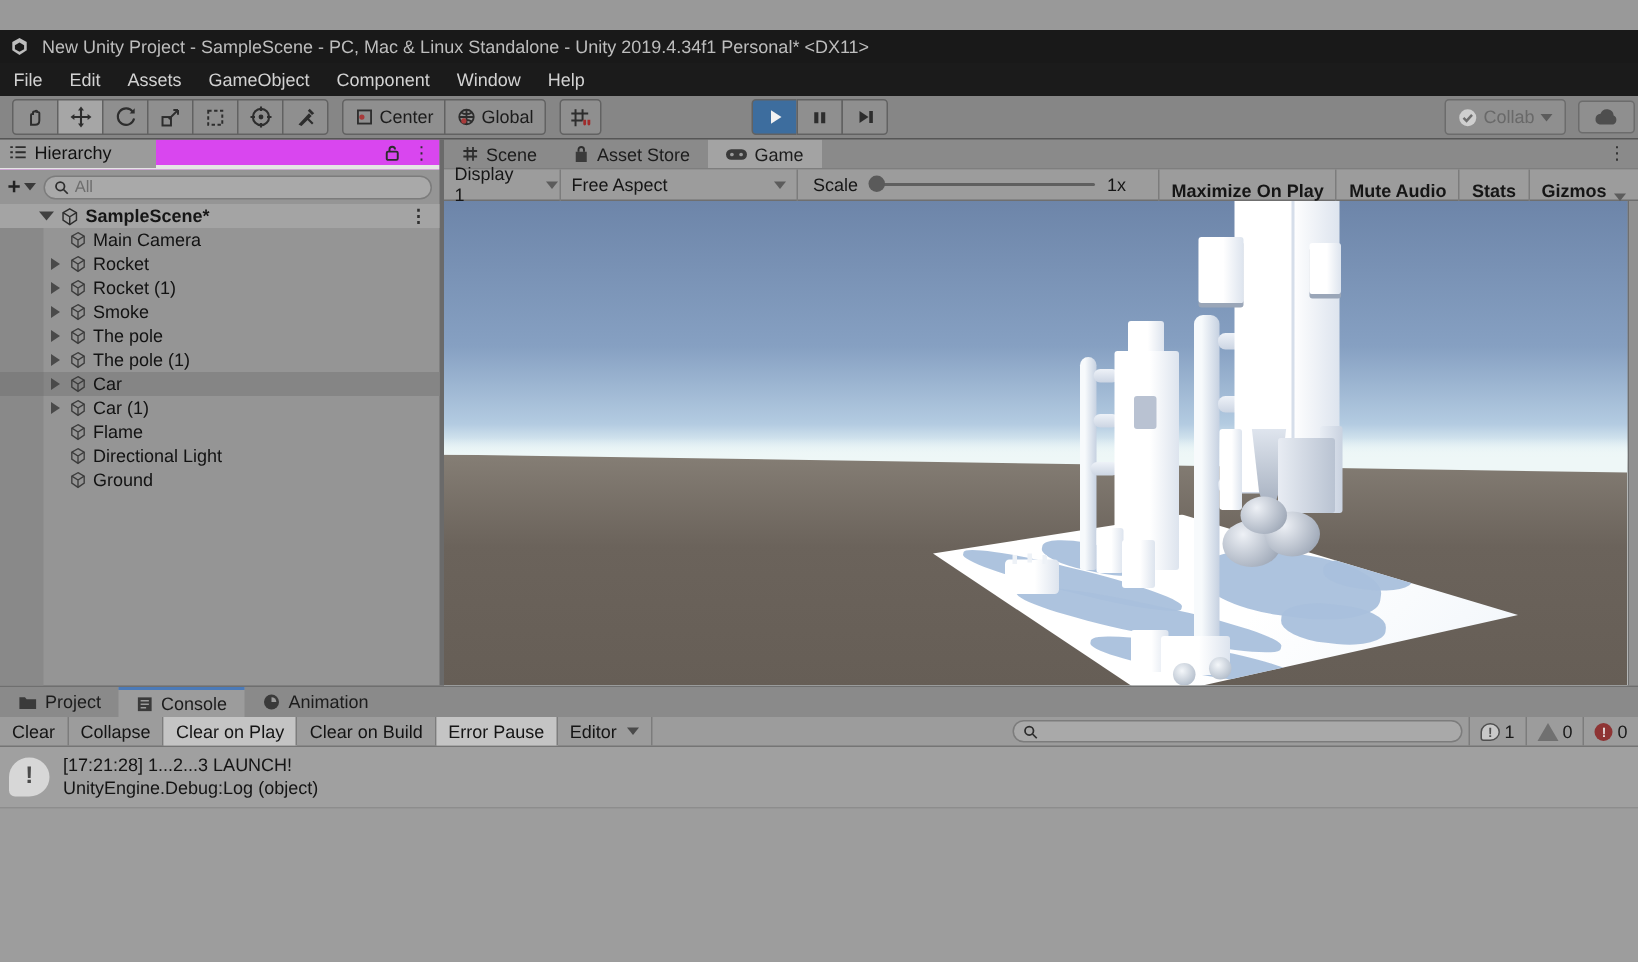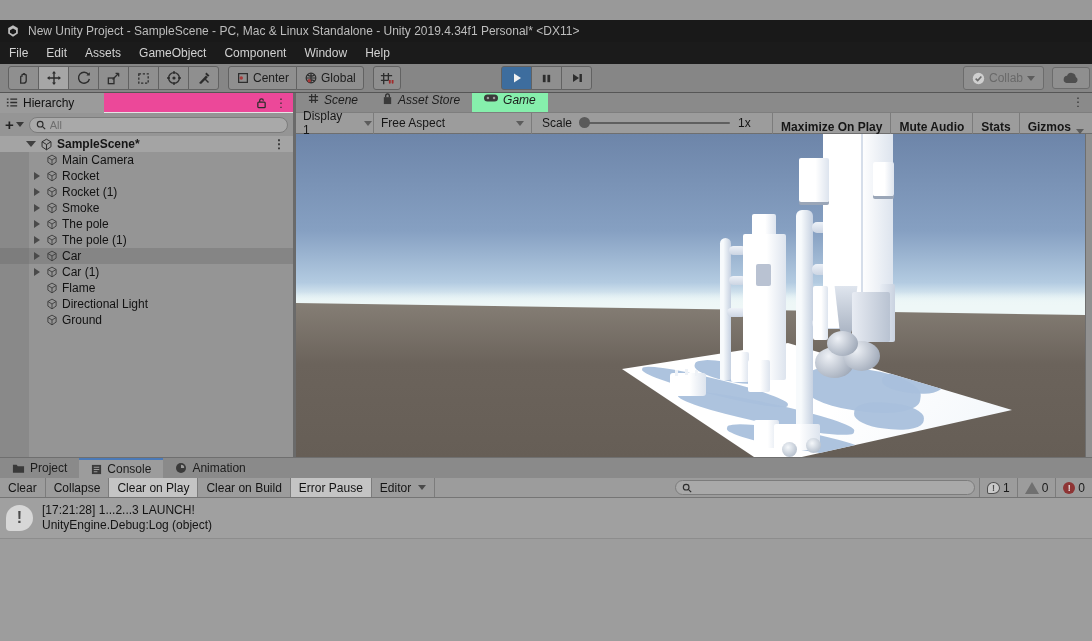--- a/index.html
+++ b/index.html
@@ -34,21 +34,21 @@
   .collab-btn { height:22px; border:1px solid #6c6c6c; background:#8f8f8f; border-radius:3px; display:flex; align-items:center; gap:4px; padding:11px 8px; color:#696969; }
   .cloud-btn { width:38px; height:22px; border:1px solid #6c6c6c; background:#8f8f8f; border-radius:3px; display:flex; align-items:center; justify-content:center; }
   .caret { width:0; height:0; border-left:4px solid transparent; border-right:4px solid transparent; border-top:5px solid #5c5c5c; }
 
   
   .main { display:flex; height:364px; }
   .vdivider { width:3px; background:#6a6a6a; }
 
   
   .hierarchy { width:293px; display:flex; flex-direction:column; background:#959595; }
-  .panel-header { height:20px; background:#ec4899; display:flex; align-items:center; border-bottom:1px solid #e5e5e5;justify-content:center; }
+  .panel-header { height:20px; background:#d946ef; display:flex; align-items:center; border-bottom:3px solid #e5e5e5;justify-content:center; }
   .h-tab { height:20px; background:#9b9b9b; display:flex; align-items:center; gap:5px; padding:0 30px 0 6px; color:#111; }
   .header-icons { margin-left:auto; display:flex; align-items:center; gap:8px; padding-right:6px; color:#333; }
   .kebab { font-size:12px; color:#2f2f2f; line-height:1; }
   .h-toolbar { height:23px; display:flex; align-items:center; gap:5px; padding:0 5px; }
   .plus-btn { display:flex; align-items:center; gap:2px; color:#222; font-size:15px; font-weight:bold; }
   .plus-btn .caret{ border-top-color:#3a3a3a; }
   .search-field { flex:1; height:16px; background:#a9a9a9; border:1px solid #7c7c7c; border-radius:8px; display:flex; align-items:center; gap:4px; padding:0 6px; }
   .search-field input { flex:1; border:none; background:transparent; outline:none; font-family:"Liberation Sans",sans-serif; font-size:11px; color:#2a2a2a; }
   .search-field input::placeholder { color:#6e6e6e; }
   .scene-row { height:16px; background:#a4a4a4; display:flex; align-items:center; gap:4px; padding-left:26px; font-weight:bold; position:relative; }
@@ -58,22 +58,22 @@
   .h-gutter { position:absolute; left:0; top:0; bottom:0; width:29px; background:#898989; }
   .h-row { height:16px; display:flex; align-items:center; gap:4px; padding-left:62px; position:relative; color:#121212; }
   .h-row .arrow { position:absolute; left:34px; width:0; height:0; border-top:4px solid transparent; border-bottom:4px solid transparent; border-left:6px solid #4a4a4a; }
   .h-row .cube { position:absolute; left:46px; }
   .h-row.selected { background:#858585; }
   .h-row.selected::before{ content:""; position:absolute; left:0; top:0; bottom:0; width:29px; background:#7d7d7d; }
 
   
   .game-panel { flex:1; display:flex; flex-direction:column; }
   .g-tabbar { height:20px; background:#8a8a8a; display:flex; align-items:stretch; border-bottom:1px solid #7e7e7e; }
-  .gtab { display:flex; gap:5px; padding:0 12px; color:#1c1c1c;font-style:italic; }
-  .gtab.active { background:#86efac; }
+  .gtab { display:flex; align-items:center; gap:5px; padding:0 12px; color:#1c1c1c; }
+  .gtab.active { background:#a3a3a3; }
   .g-tabbar .kebab { margin-left:auto; padding:3px 8px 0 0; }
   .g-toolbar { height:21px; background:#9c9c9c; display:flex; align-items:center; border-bottom:1px solid #6f6f6f; color:#161616; }
   .g-dd { display:flex; align-items:center; height:21px; padding:0 7px; border-right:1px solid #7c7c7c; gap:22px; }
   .g-dd .caret{ margin-left:auto; }
   .dd-display { width:78px; }
   .dd-aspect { width:158px; }
   .scale-wrap { flex:1; display:flex; align-items:center; gap:8px; padding:0 10px; }
   .slider-track { width:150px; height:2px; background:#5f5f5f; position:relative; border-radius:1px; }
   .slider-knob { position:absolute; left:-1px; top:-5px; width:11px; height:11px; border-radius:50%; background:#5a5a5a; }
   .g-btn { display:flex; align-items:flex-end; height:21px; padding:0 8px; border-left:1px solid #7c7c7c; gap:5px;font-weight:bold; }

